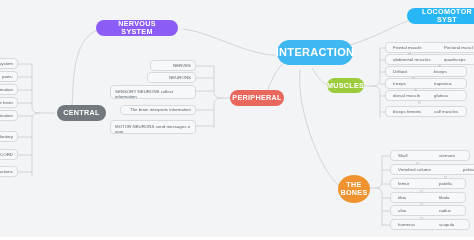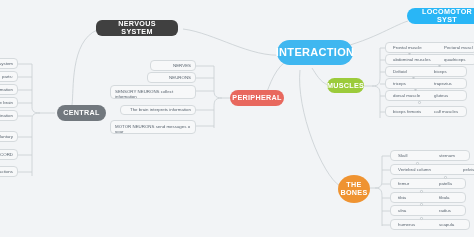--- a/index.html
+++ b/index.html
@@ -172,21 +172,21 @@
         <path d="M392,198 L462,198"></path>
       <path d="M392,211 L462,211"></path>
         <path d="M392,225 L462,225"></path>
     </g>
   </svg>
 
   <div class="node node-interaction" style="left:277px; top:40px; width:76px; height:25px; background:#3fb7f0;">
     <span>INTERACTION</span>
   </div>
 
-  <div class="node node-main" style="left:96px; top:20px; width:82px; height:16px; background:#404040;border-radius:6px;">
+  <div class="node node-main" style="left:96px; top:20px; width:82px; height:16px; background:#8b5cf6;">
     <span>NERVOUS SYSTEM</span>
   </div>
 
   <div class="node node-main" style="left:230px; top:90px; width:54px; height:16px; background:#e8685e;">
     <span>PERIPHERAL</span>
   </div>
 
   <div class="node node-main" style="left:57px; top:105px; width:49px; height:16px; background:#72787e;">
     <span>CENTRAL</span>
   </div>

